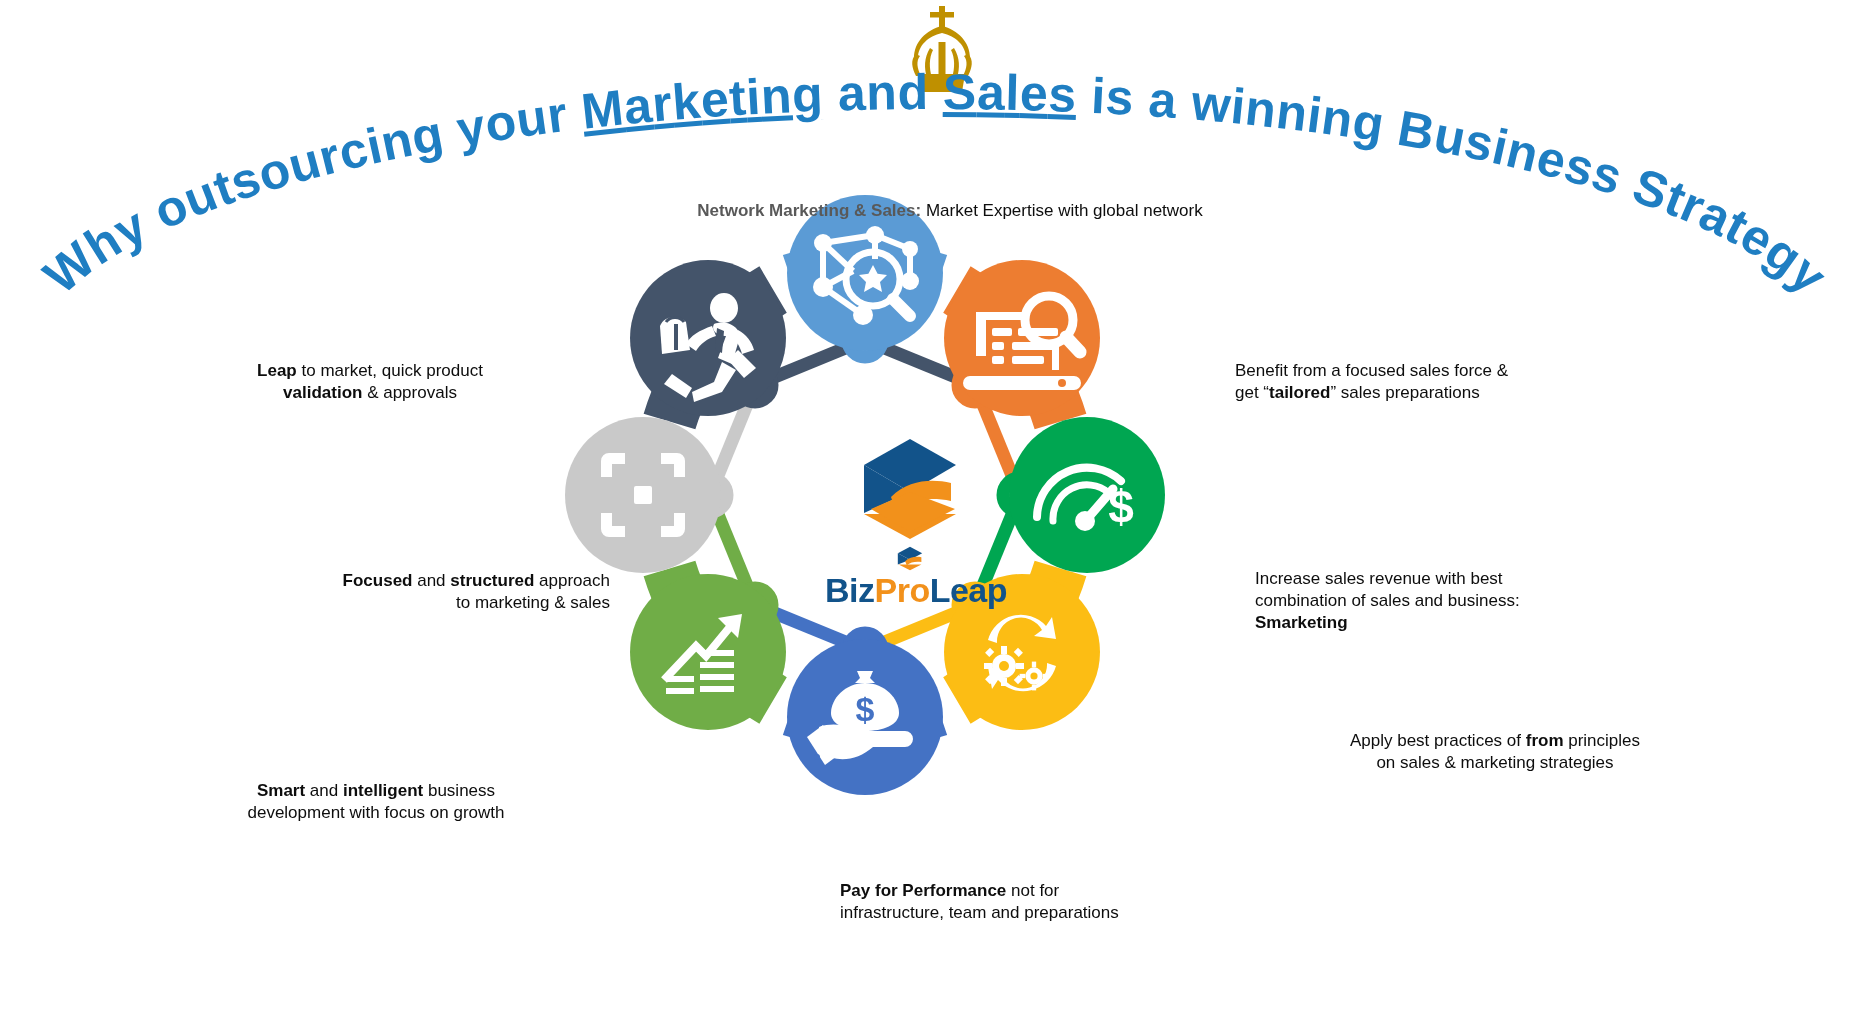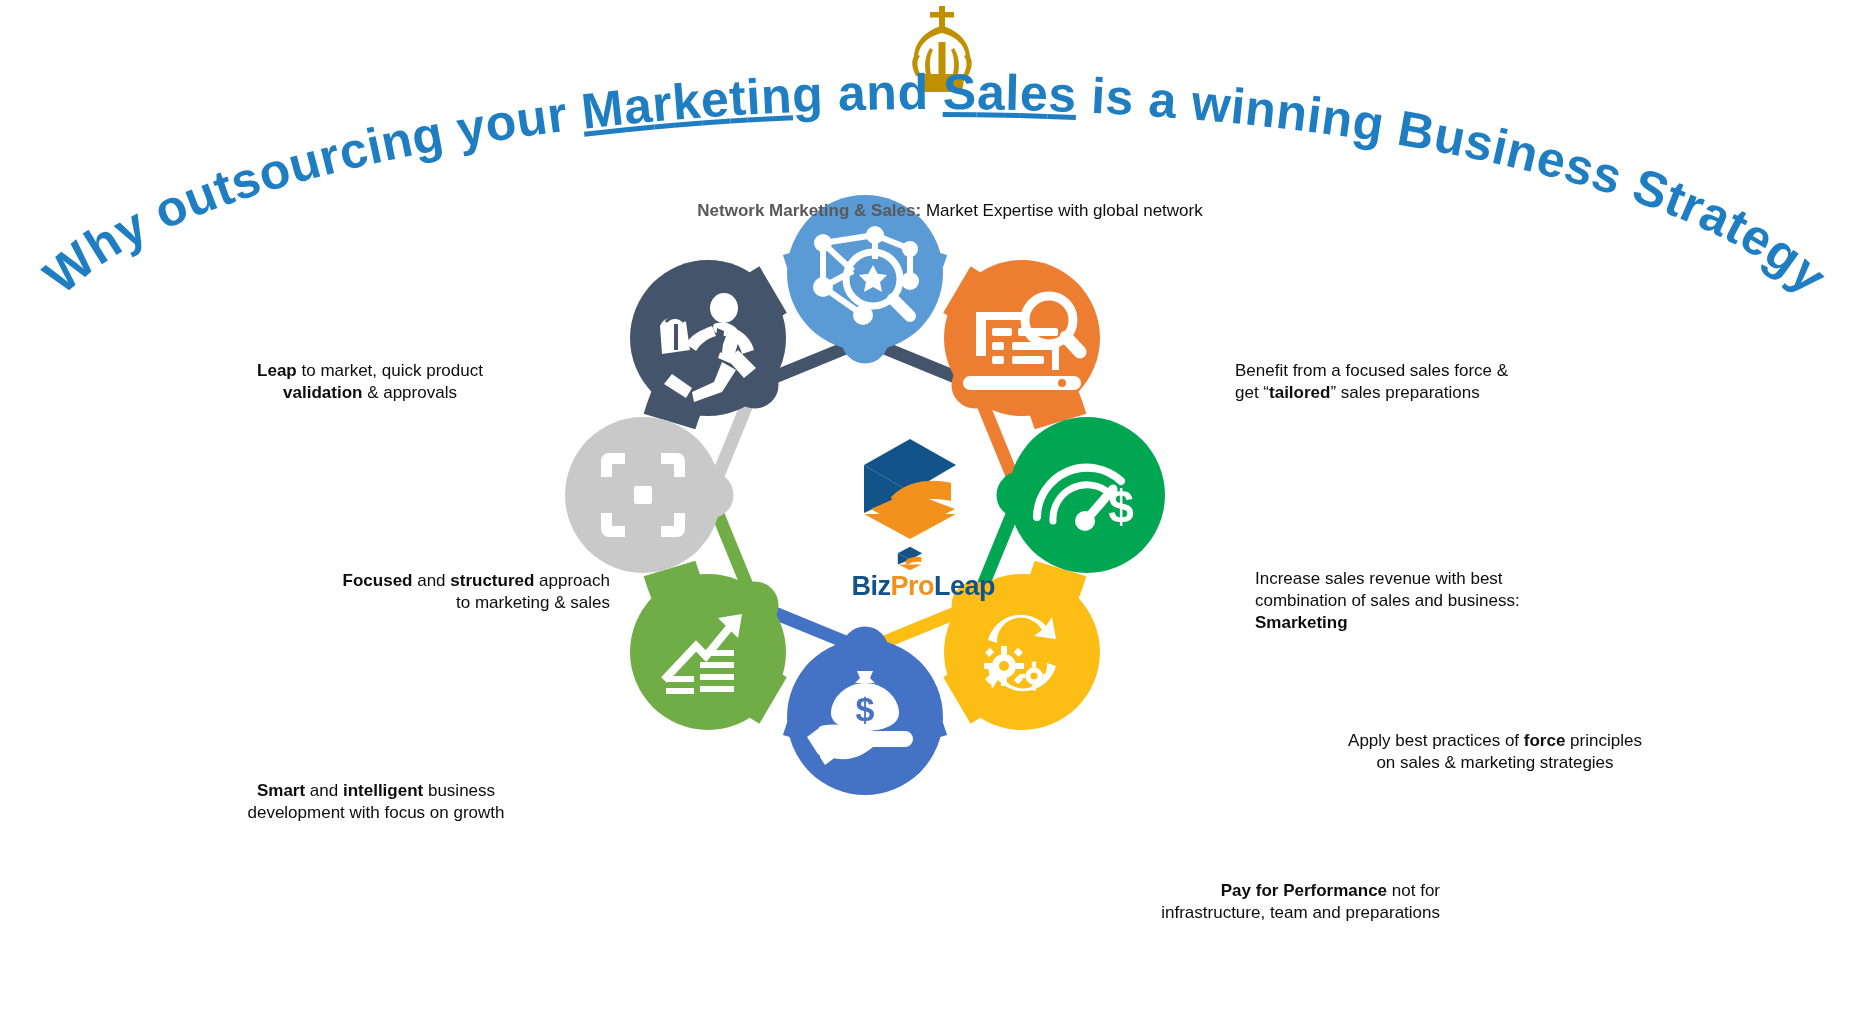--- a/index.html
+++ b/index.html
@@ -50,24 +50,23 @@
     position: absolute;
     left: 825px; top: 435px;
     width: 170px; height: 145px;
     text-align: center;
   }
   #center-logo svg { display: block; margin: 0 auto; }
   .logo-word {
     margin-top: 2px;
     font-family: "Liberation Sans", sans-serif;
     font-weight: bold;
-    font-size: 27px;
+    font-size: 34px;
     letter-spacing: -0.5px;
     white-space: nowrap;
-    text-align: right;
   }
   .logo-blue { color: #12538a; }
   .logo-orange { color: #f2911b; }
 
   
   .label {
     position: absolute;
     font-family: "Liberation Sans", sans-serif;
     font-size: 17px;
     line-height: 1.30;
@@ -80,21 +79,21 @@
   #label-top .reg { color: #0d0d0d; }
 
   #label-speed    { left: 110px; top: 360px; width: 520px; text-align: center; }
   #label-focused  { left: 90px;  top: 570px; width: 520px; text-align: right; }
   #label-smart    { left: 116px; top: 780px; width: 520px; text-align: center; }
 
   #label-benefit  { left: 1235px; top: 360px; width: 520px; text-align: left; }
   #label-increase { left: 1255px; top: 568px; width: 520px; }
   #label-lean     { left: 1235px; top: 730px; width: 520px; text-align: center; }
 
-  #label-pay      { left: 840px;  top: 880px; width: 600px; text-align: right; }
+  #label-pay      { left: 840px;  top: 880px; width: 600px; text-align: left; }
 </style>
 </head>
 <body>
 
 <svg id="crown" viewBox="0 0 100 88">
   <g fill="#bf9000">
     <rect x="47" y="0" width="6" height="22"></rect>
     <rect x="38" y="6" width="24" height="5.5"></rect>
     <path d="M50 20 C 34 24, 22 36, 22 52 L 26 52 C 26 40, 36 30, 50 27 Z"></path>
     <path d="M50 20 C 66 24, 78 36, 78 52 L 74 52 C 74 40, 64 30, 50 27 Z"></path>
@@ -361,20 +360,20 @@
   <span>get “</span><b>tailored</b><span>” sales preparations</span>
 </div>
 
 <div class="label" id="label-increase">
   <span>Increase sales revenue with best</span><br>
   <span>combination of sales and business:</span><br>
   <b>Smarketing</b>
 </div>
 
 <div class="label" id="label-lean">
-  <span>Apply best practices of </span><b>force</b><span> principles</span><br>
+  <span>Apply best practices of </span><b>from</b><span> principles</span><br>
   <span>on sales &amp; marketing strategies</span>
 </div>
 
 <div class="label" id="label-pay">
   <b>Pay for Performance</b><span> not for</span><br>
   <span>infrastructure, team and preparations</span>
 </div>
 
 </body></html>

